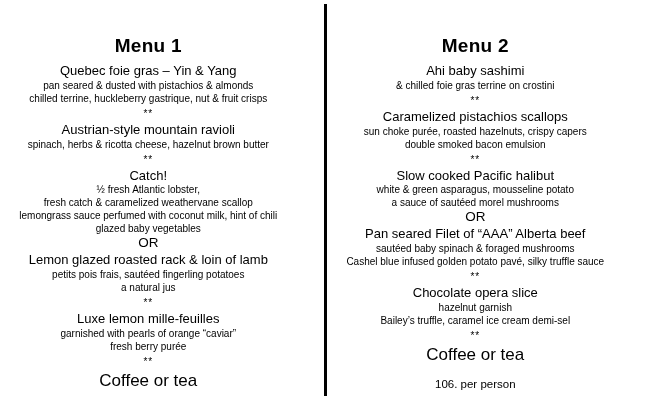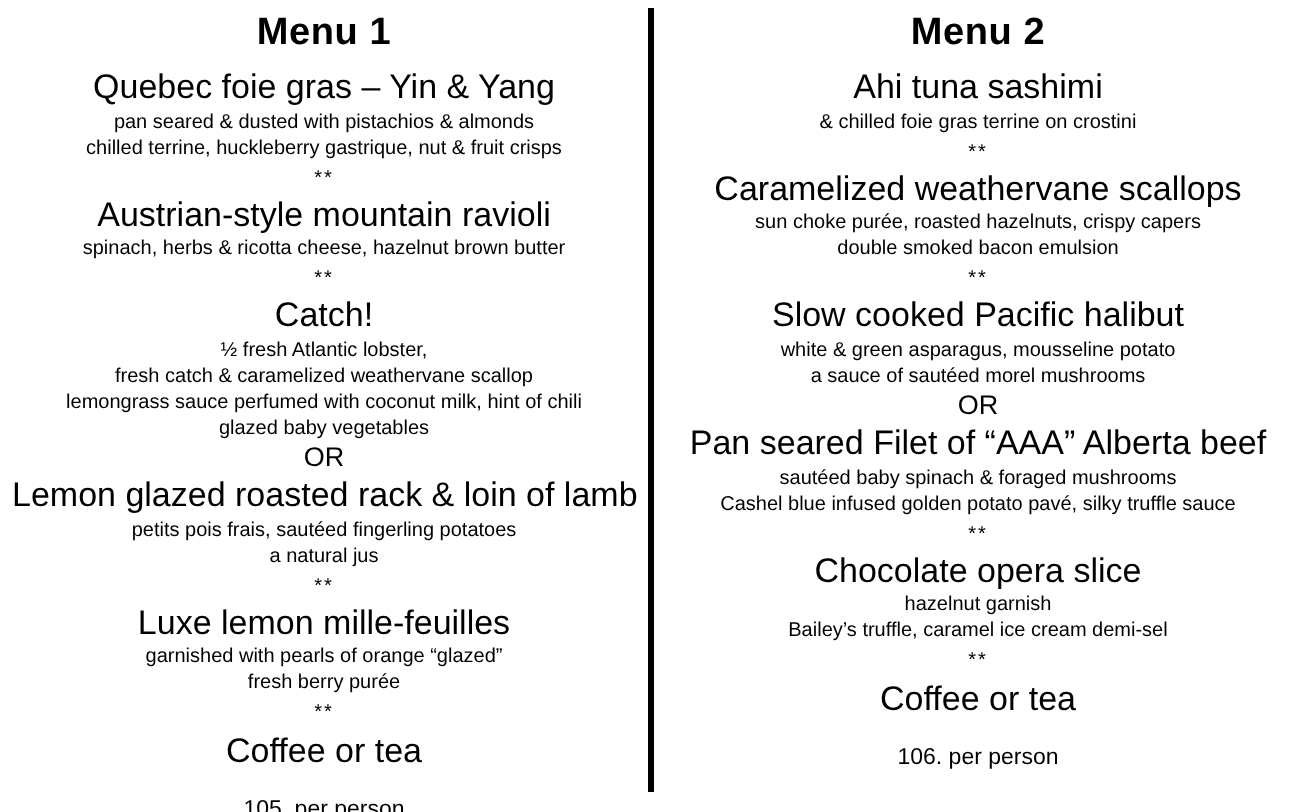--- a/index.html
+++ b/index.html
@@ -27,37 +27,38 @@
     top: 4px;
     width: 3px;
     height: 392px;
     background: #000000;
   }
   .menu {
     width: 324px;
     box-sizing: border-box;
     padding: 4px 6px 4px 6px;
     text-align: center;
+    margin-top: 29px;
   }
   .menu-right {
     width: 386px;
     padding-left: 10px;
   }
   .menu-title {
     font-size: 19px;
     font-weight: bold;
     letter-spacing: 0.3px;
     margin: 2px 0 6px 0;
     line-height: 1.15;
   }
   .course {
     margin: 0 0 0 0;
   }
   .dish {
-    font-size: 17px;
+    font-size: 13px;
     line-height: 1.22;
     margin: 0;
     white-space: nowrap;
   }
   .desc {
     font-size: 10px;
     line-height: 1.3;
     margin: 0;
     white-space: nowrap;
   }
@@ -117,40 +118,40 @@
     <div class="course">
       <p class="orword">OR</p>
       <p class="dish">Lemon glazed roasted rack &amp; loin of lamb</p>
       <p class="desc">petits pois frais, sautéed fingerling potatoes</p>
       <p class="desc">a natural jus</p>
     </div>
     <p class="sep">**</p>
 
     <div class="course">
       <p class="dish">Luxe lemon mille-feuilles</p>
-      <p class="desc">garnished with pearls of orange “glazed”</p>
+      <p class="desc">garnished with pearls of orange “caviar”</p>
       <p class="desc">fresh berry purée</p>
     </div>
     <p class="sep">**</p>
 
     <p class="footer-line">Coffee or tea</p>
     <p class="price">105. per person</p>
   </div>
 
   <div class="menu menu-right">
     <div class="menu-title">Menu 2</div>
 
     <div class="course">
-      <p class="dish">Ahi tuna sashimi</p>
+      <p class="dish">Ahi baby sashimi</p>
       <p class="desc">&amp; chilled foie gras terrine on crostini</p>
     </div>
     <p class="sep">**</p>
 
     <div class="course">
-      <p class="dish">Caramelized weathervane scallops</p>
+      <p class="dish">Caramelized pistachios scallops</p>
       <p class="desc">sun choke purée, roasted hazelnuts, crispy capers</p>
       <p class="desc">double smoked bacon emulsion</p>
     </div>
     <p class="sep">**</p>
 
     <div class="course">
       <p class="dish">Slow cooked Pacific halibut</p>
       <p class="desc">white &amp; green asparagus, mousseline potato</p>
       <p class="desc">a sauce of sautéed morel mushrooms</p>
     </div>

